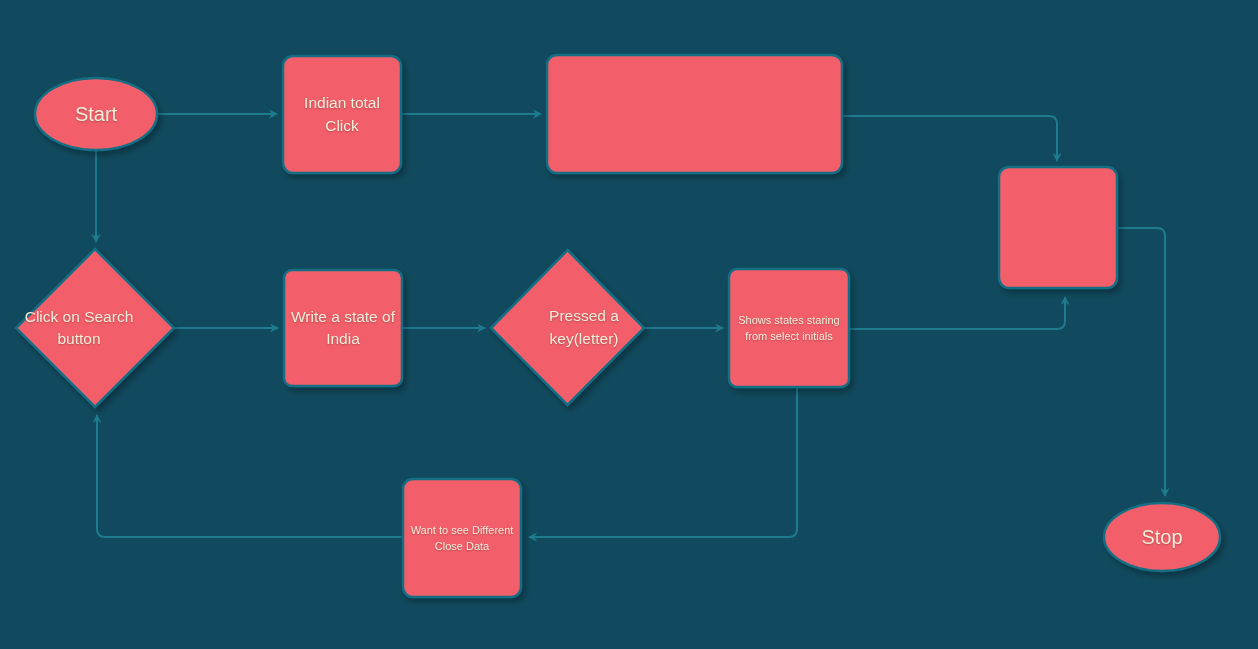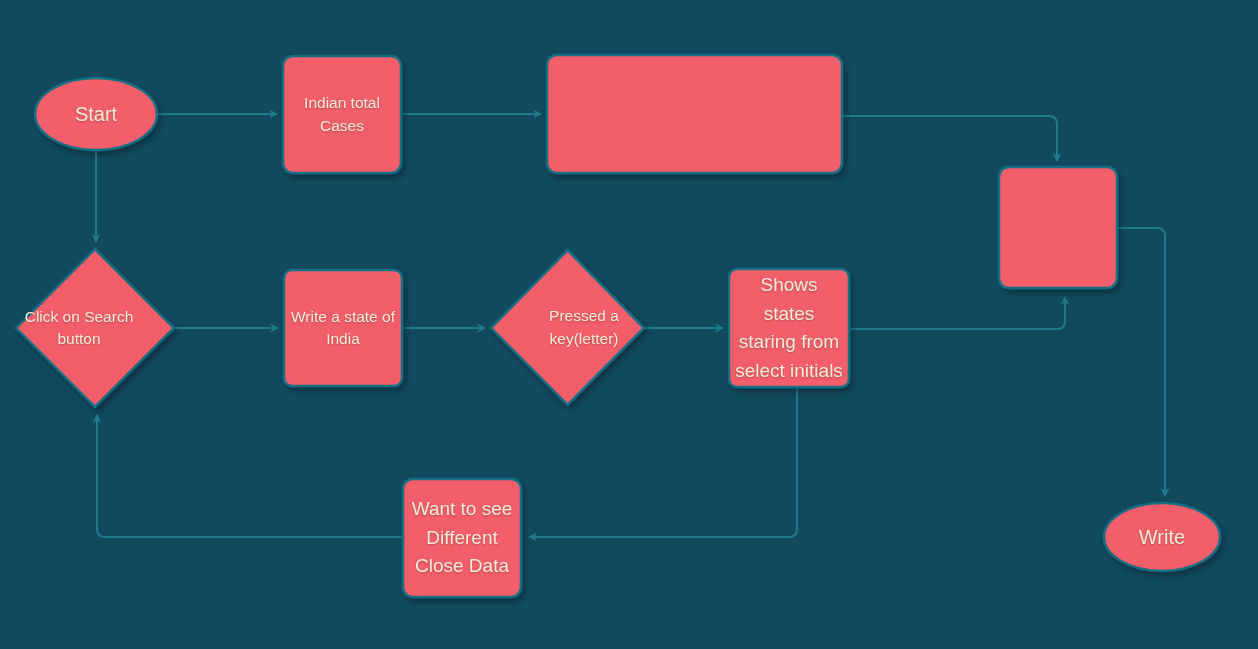--- a/index.html
+++ b/index.html
@@ -39,21 +39,21 @@
     justify-content:center;
     text-align:center;
     color:var(--text);
     font-size:15.5px;
     line-height:1.45;
     text-shadow:0 1px 2px rgba(0,0,0,0.25);
     pointer-events:none;
     white-space:pre-line;
   }
   .label.terminal{font-size:20px;}
-  .label.small{font-size:19px;line-height:1.5;}
+  .label.small{font-size:11px;line-height:1.5;}
   .label.medium{font-size:16.5px;}
 </style>
 </head>
 <body>
 
 <div class="stage">
 
   <svg width="1258" height="649" viewBox="0 0 1258 649">
     <defs>
       <marker id="arrow" markerWidth="12" markerHeight="12" refX="8" refY="4.5" orient="auto" markerUnits="userSpaceOnUse">
@@ -87,29 +87,29 @@
       <rect class="shape" x="284" y="270" width="118" height="116" rx="8"></rect>
       <polygon class="shape" points="567.5,250 644,328 567.5,405 491,328"></polygon>
       <rect class="shape" x="729" y="269" width="120" height="118" rx="8"></rect>
       <rect class="shape" x="403" y="479" width="118" height="118" rx="10"></rect>
       <ellipse class="shape" cx="1162" cy="537" rx="58" ry="34"></ellipse>
     </g>
   </svg>
 
   <div class="label terminal" style="left:35px;top:79px;width:122px;height:70px;">Start</div>
 
-  <div class="label" style="left:288px;top:56px;width:108px;height:117px;">Indian total Cases</div>
+  <div class="label" style="left:288px;top:56px;width:108px;height:117px;">Indian total Click</div>
 
 
 
   <div class="label" style="left:4px;top:249px;width:150px;height:158px;">Click on Search button</div>
 
   <div class="label" style="left:288px;top:270px;width:110px;height:116px;">Write a state of India</div>
 
   <div class="label" style="left:528px;top:250px;width:112px;height:155px;">Pressed a key(letter)</div>
 
   <div class="label small" style="left:733px;top:269px;width:112px;height:118px;">Shows states staring from select initials</div>
 
   <div class="label small" style="left:404px;top:479px;width:116px;height:118px;">Want to see Different Close Data</div>
 
-  <div class="label terminal" style="left:1104px;top:503px;width:116px;height:68px;">Write</div>
+  <div class="label terminal" style="left:1104px;top:503px;width:116px;height:68px;">Stop</div>
 
 </div>
 
 </body></html>

